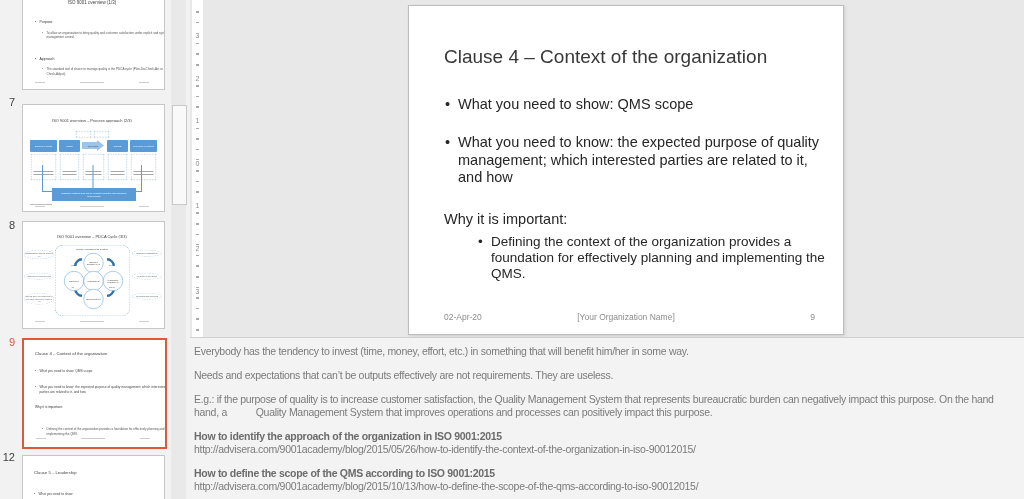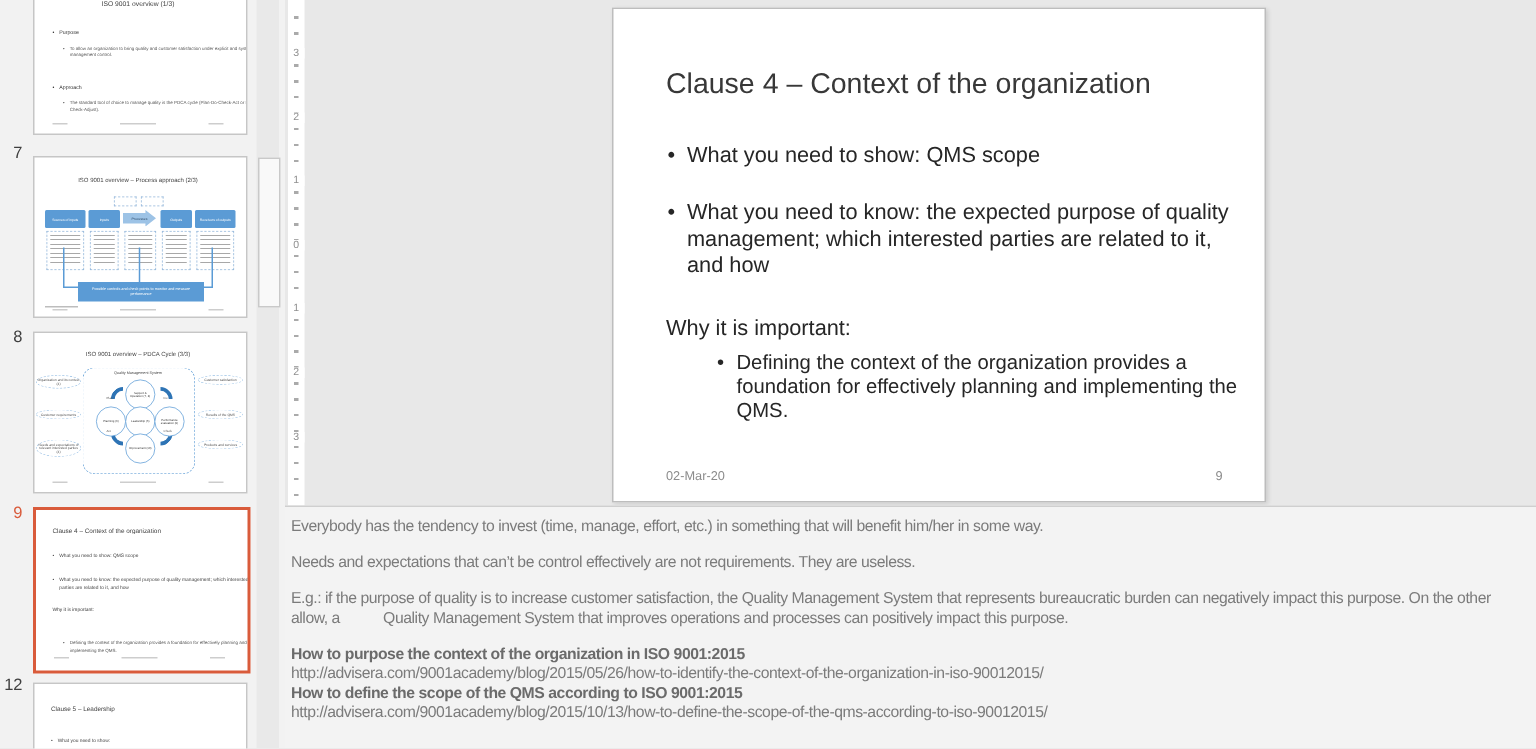--- a/index.html
+++ b/index.html
@@ -100,21 +100,21 @@
   .swhyb{left:68px;top:228px;width:345px;font-size:13.5px;line-height:16px}
   .sfoot{position:absolute;top:306px;font-size:8.5px;color:#8c8c8c}
   .sf-date{left:35px}
   .sf-org{left:0;width:434px;text-align:center}
   .sf-num{right:28px}
   
   .notes{position:absolute;left:190px;top:337px;width:834px;height:162px;background:#f3f3f3;border-top:1px solid #cfcfcf;
          padding:7px 10px 0 4px;box-sizing:border-box;font-size:10.5px;line-height:13px;color:#7b7b7b;letter-spacing:-.3px;overflow:hidden}
   .notes p{margin:0 0 11px 0;white-space:pre-wrap}
   .notes p.tight{margin-bottom:0}
-  .notes p.gap{margin-top:0}
+  .notes p.gap{margin-top:11px}
   .notes .bold{font-weight:bold;color:#6b6b6b}
   .notes .link{}
 </style>
 </head>
 <body>
 
 <div class="thumb-pane">
 
   <div class="thumb t6">
     <div class="thumb-inner">
@@ -245,25 +245,26 @@
   <div class="ruler-num r5">2</div>
   <div class="ruler-num r6">3</div>
 </div>
 
 <div class="slide">
   <div class="slide-title">Clause 4 – Context of the organization</div>
   <div class="sb bullet sb1">What you need to show: QMS scope</div>
   <div class="sb bullet sb2">What you need to know: the expected purpose of quality management; which interested parties are related to it, and how</div>
   <div class="sb swhy">Why it is important:</div>
   <div class="sb bullet swhyb">Defining the context of the organization provides a foundation for effectively planning and implementing the QMS.</div>
-  <div class="sfoot sf-date">02-Mar-20</div>
+  <div class="sfoot sf-date">02-Apr-20</div>
+  <div class="sfoot sf-org">[Your Organization Name]</div>
   <div class="sfoot sf-num">9</div>
 </div>
 
 <div class="notes">
-  <p>Everybody has the tendency to invest (time, manage, effort, etc.) in something that will benefit him/her in some way.</p>
-  <p>Needs and expectations that can’t be control effectively are not requirements. They are useless.</p>
-  <p>E.g.: if the purpose of quality is to increase customer satisfaction, the Quality Management System that represents bureaucratic burden can negatively impact this purpose. On the other allow, a           Quality Management System that improves operations and processes can positively impact this purpose.</p>
-  <p class="bold tight">How to purpose the context of the organization in ISO 9001:2015</p>
+  <p>Everybody has the tendency to invest (time, money, effort, etc.) in something that will benefit him/her in some way.</p>
+  <p>Needs and expectations that can’t be outputs effectively are not requirements. They are useless.</p>
+  <p>E.g.: if the purpose of quality is to increase customer satisfaction, the Quality Management System that represents bureaucratic burden can negatively impact this purpose. On the hand hand, a           Quality Management System that improves operations and processes can positively impact this purpose.</p>
+  <p class="bold tight">How to identify the approach of the organization in ISO 9001:2015</p>
   <p class="link tight">http://advisera.com/9001academy/blog/2015/05/26/how-to-identify-the-context-of-the-organization-in-iso-90012015/</p>
   <p class="bold tight gap">How to define the scope of the QMS according to ISO 9001:2015</p>
   <p class="link tight">http://advisera.com/9001academy/blog/2015/10/13/how-to-define-the-scope-of-the-qms-according-to-iso-90012015/</p>
 </div>
 
 </body></html>

